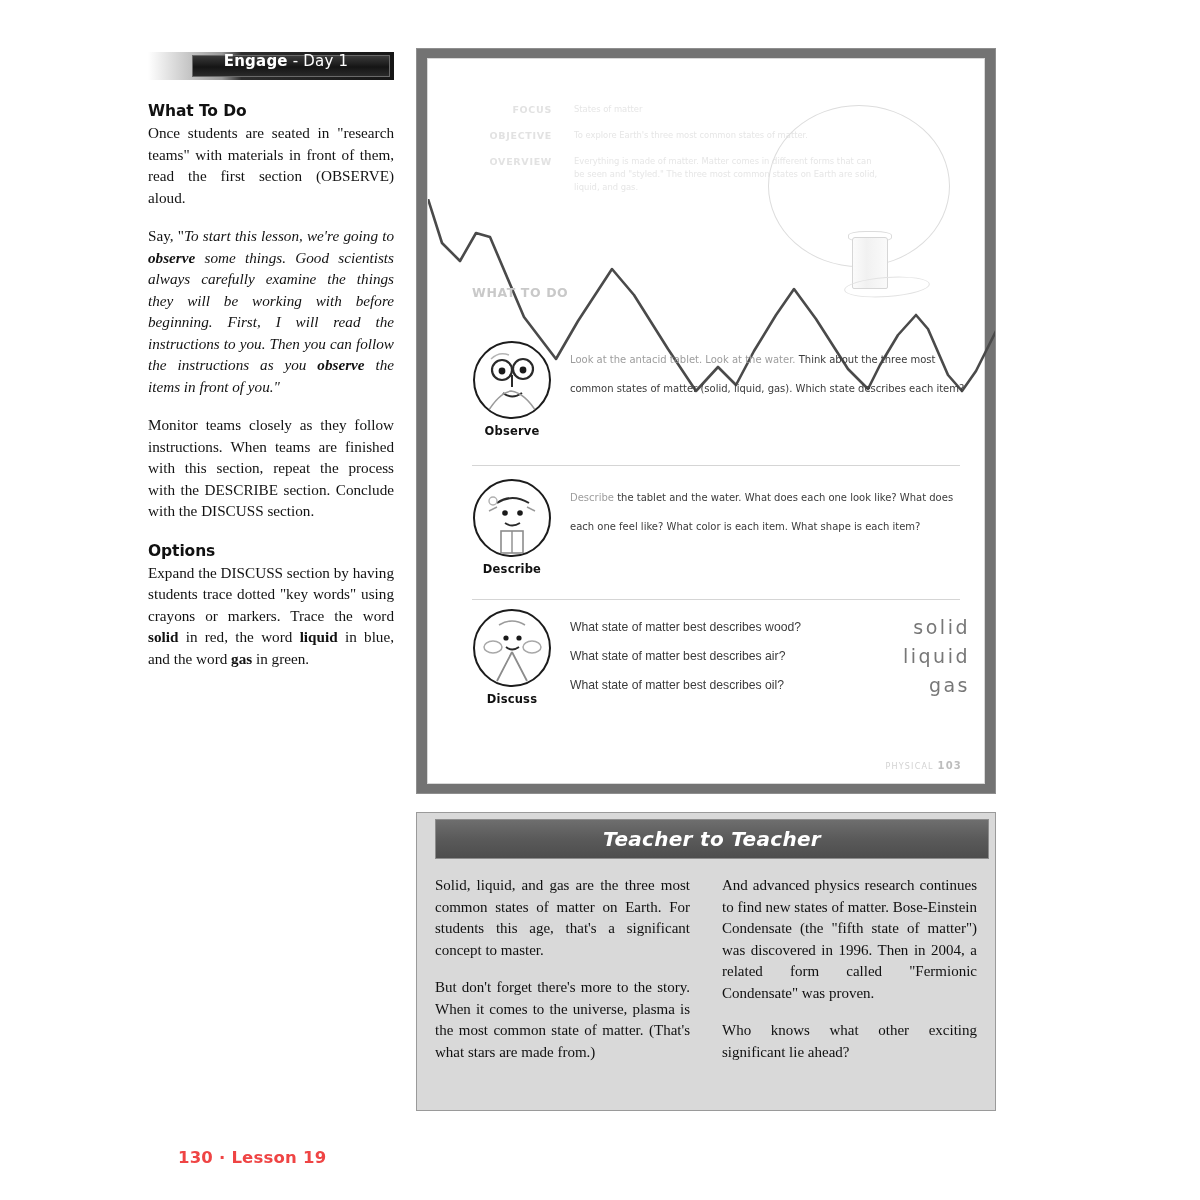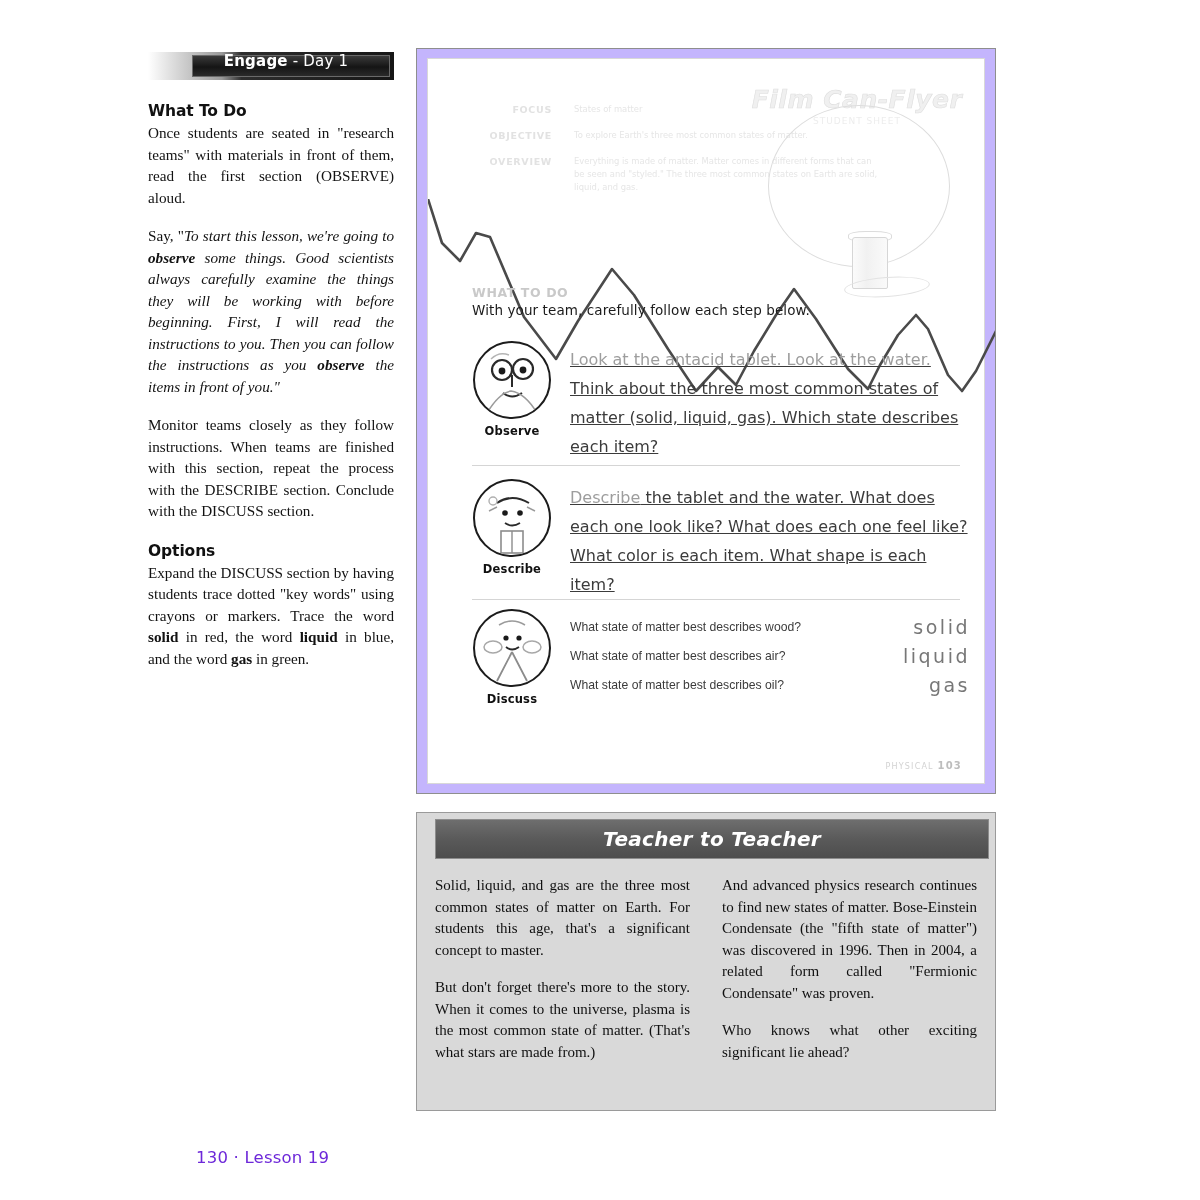--- a/index.html
+++ b/index.html
@@ -76,21 +76,21 @@
   .options-block { margin-top: 20px; }
 
   
   #worksheet {
     position: absolute;
     left: 416px;
     top: 48px;
     width: 578px;
     height: 744px;
     border: 1.5px solid #8e8e8e;
-    background: #c4b5fd;
+    background: #737373;
     overflow: hidden;
   }
   #worksheet-inner {
     position: absolute;
     left: 10px; top: 9px; right: 10px; bottom: 9px;
     border: 1px solid #d8d8d8;
     background: #fff;
   }
 
   .ws-meta {
@@ -241,25 +241,24 @@
     font-weight: bold;
     font-size: 11.5px;
     color: #111;
     margin-top: 5px;
     letter-spacing: 0.2px;
   }
   .step-body {
     padding-left: 8px;
     padding-top: 4px;
     font-family: "DejaVu Sans", sans-serif;
-    font-size: 16px;
+    font-size: 10px;
     line-height: 29px;
     color: #3b3b3b;
     flex: 1;
-    text-decoration: underline;
   }
   .step-body .lead { color: #9d9d9d; }
   .step-divider {
     position: absolute;
     left: 44px;
     width: 488px;
     height: 1px;
     background: #d5d5d5;
   }
   #divider-1 { top: 406px; }
@@ -345,26 +344,26 @@
     font-size: 15px;
     line-height: 21.5px;
     color: #101010;
     text-align: justify;
     margin: 0 0 16px 0;
   }
 
   
   #page-footer {
     position: absolute;
-    left: 196px;
+    left: 178px;
     top: 1148px;
     font-family: "DejaVu Sans", sans-serif;
-    font-weight: normal;
+    font-weight: bold;
     font-size: 16.5px;
-    color: #6d28d9;
+    color: #ef4444;
     letter-spacing: 0.2px;
   }
 </style>
 </head>
 <body>
 
 <div id="left-column">
 
   <div id="engage-banner">
     <div class="banner-inner"></div>
@@ -396,36 +395,31 @@
       <div class="ws-meta-row">
         <div class="ws-meta-label">OBJECTIVE</div>
         <div class="ws-meta-val">To explore Earth's three most common states of matter.</div>
       </div>
       <div class="ws-meta-row">
         <div class="ws-meta-label">OVERVIEW</div>
         <div class="ws-meta-val">Everything is made of matter. Matter comes in different forms that can be seen and "styled." The three most common states on Earth are solid, liquid, and gas.</div>
       </div>
     </div>
 
-    <div class="ws-logo">
-      <div class="ws-logo-title">Film Can-Flyer</div>
-      <div class="ws-logo-sub">STUDENT SHEET</div>
-    </div>
     <div class="ws-logo-art"></div>
     <div class="can-lid"></div>
     <div class="can-art"></div>
     <div class="can-shadow"></div>
 
     <svg class="zigzag" viewBox="0 0 578 200">
       <polyline points="0,0 14,44 32,62 48,34 62,38 96,118 128,160 150,122 184,70 206,96 240,150 268,192 290,168 308,186 326,152 348,116 366,90 388,120 420,170 440,190 452,166 470,136 488,116 500,130 520,176 534,192 548,172 568,132 578,124" fill="none" stroke="#4a4a4a" stroke-width="2.6" stroke-linejoin="round" stroke-linecap="round"></polyline>
     </svg>
 
     <div class="wtd-block">
       <div class="wtd-title">WHAT TO DO</div>
-      <div class="wtd-sub">With your team, carefully follow each step below.</div>
     </div>
 
     <div class="step" id="step-observe">
       <div class="step-icon-wrap">
         <div class="step-circle">
           <svg viewBox="0 0 74 74" width="74" height="74">
             <circle cx="27" cy="27" r="10" fill="none" stroke="#2a2a2a" stroke-width="2.2"></circle>
             <circle cx="48" cy="26" r="10" fill="none" stroke="#2a2a2a" stroke-width="2.2"></circle>
             <circle cx="27" cy="28" r="3.4" fill="#1a1a1a"></circle>
             <circle cx="48" cy="27" r="3.4" fill="#1a1a1a"></circle>

